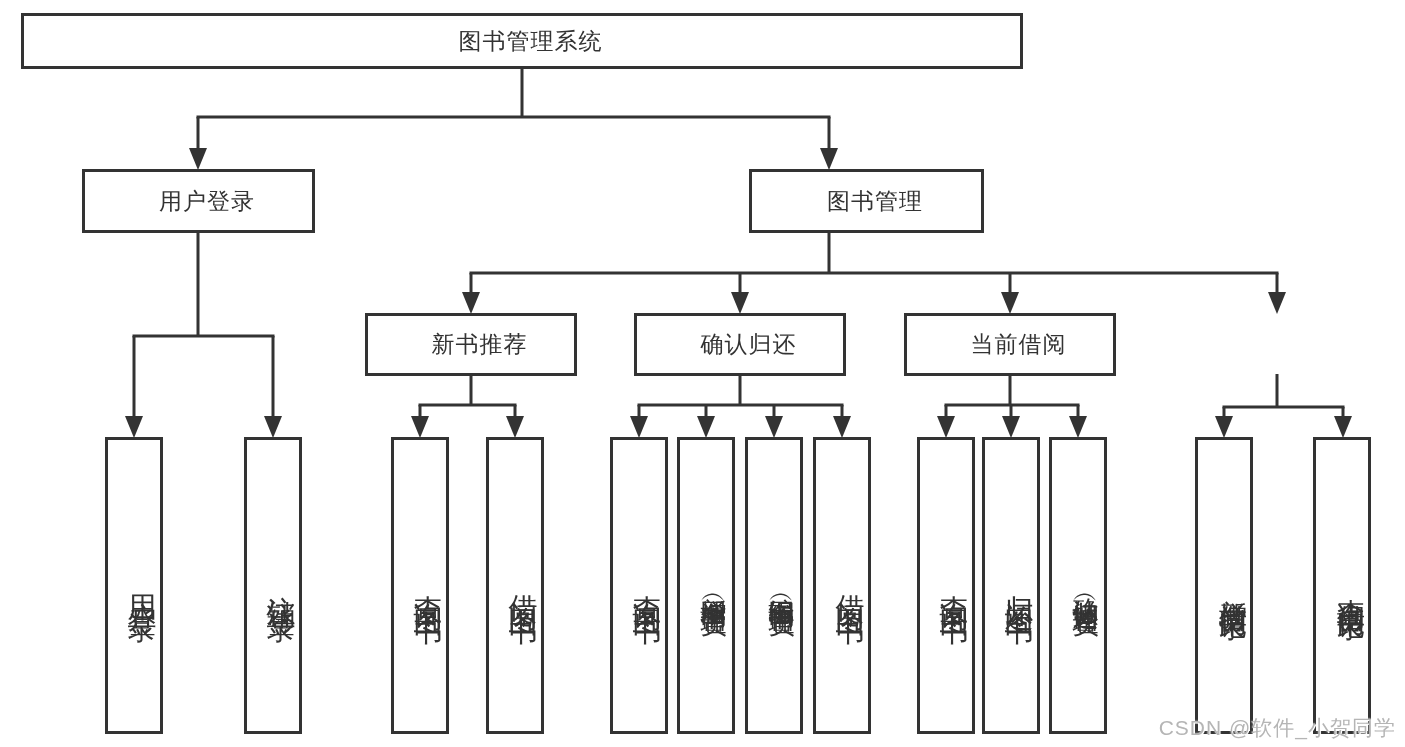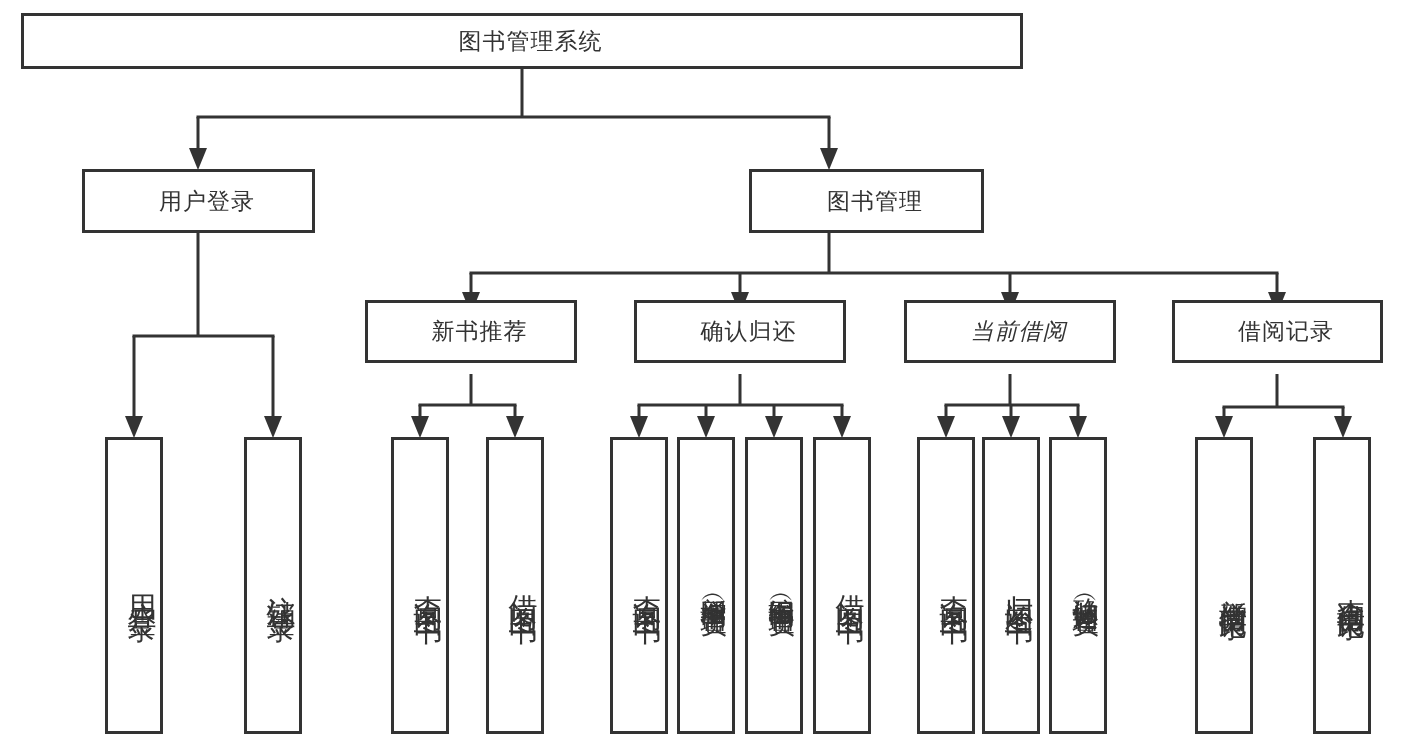--- a/index.html
+++ b/index.html
@@ -41,21 +41,21 @@
   }
   .hnode {
     font-size: 23px;
     letter-spacing: 1px;
     white-space: nowrap;
   }
   .root {
     left: 21px; top: 13px; width: 1002px; height: 56px;
   }
   .lvl2 { top: 169px; height: 64px; }
-  .lvl3 { top: 300px; height: 63px; width: 212px; }
+  .lvl3 { top: 313px; height: 63px; width: 212px; }
   .vnode {
     top: 437px;
     width: 58px;
     height: 297px;
   }
   .vnode span {
     writing-mode: vertical-rl;
     text-orientation: mixed;
     white-space: nowrap;
     color: #333333;
@@ -135,22 +135,21 @@
     </g>
   </svg>
 
   <div class="node hnode root">图书管理系统</div>
 
   <div class="node hnode lvl2" style="left:82px; width:233px;">用户登录</div>
   <div class="node hnode lvl2" style="left:712px; width:235px;margin-left:37px;">图书管理</div>
 
   <div class="node hnode lvl3" style="left:365px;">新书推荐</div>
   <div class="node hnode lvl3" style="left:634px;">确认归还</div>
-  <div class="node hnode lvl3" style="left:904px;font-style:italic;">当前借阅</div>
-  <div class="node hnode lvl3" style="left:1172px; width:211px;">借阅记录</div>
+  <div class="node hnode lvl3" style="left:904px;">当前借阅</div>
 
   <div class="node vnode" style="left:105px;">
     <span class="v4">用户登录</span>
   </div>
   <div class="node vnode" style="left:244px;">
     <span class="v4">注销登录</span>
   </div>
 
   <div class="node vnode" style="left:391px;">
     <span class="v4">查询图书</span>
@@ -182,14 +181,15 @@
     <span class="v9">确认归还（管理员）</span>
   </div>
 
   <div class="node vnode" style="left:1195px;">
     <span class="v6">新增借阅记录</span>
   </div>
   <div class="node vnode" style="left:1313px;">
     <span class="v6">查询借阅记录</span>
   </div>
 
+  <div class="watermark">CSDN @软件_小贺同学</div>
 
 </div>
 
 </body></html>

